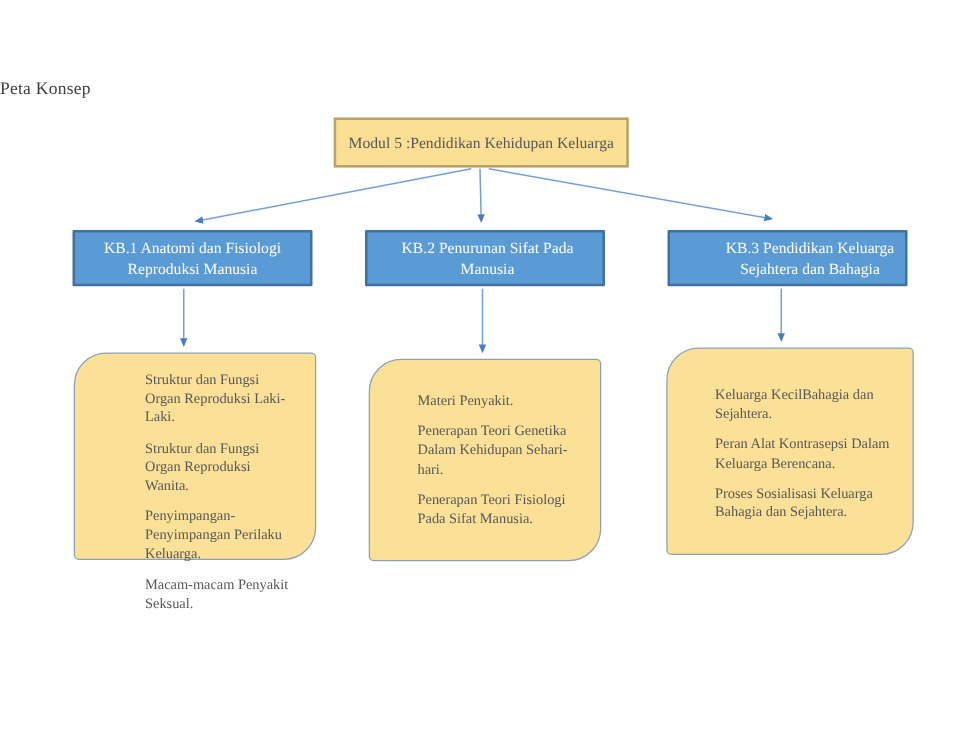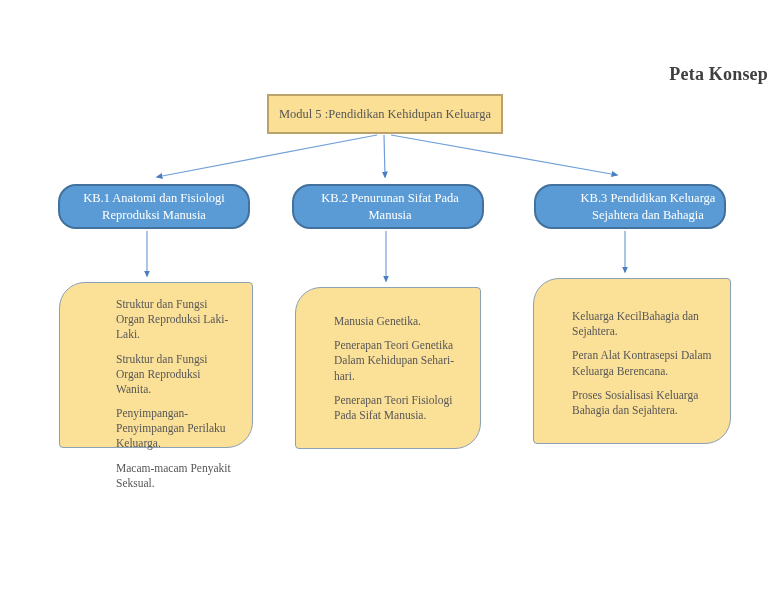--- a/index.html
+++ b/index.html
@@ -3,40 +3,40 @@
 <meta charset="utf-8">
 <style>
   html,body{margin:0;padding:0;}
   body{
     width:768px;height:594px;position:relative;overflow:hidden;
     background:var(--page-bg,#ffffff);
     font-family:"Liberation Serif","DejaVu Serif",serif;
   }
   .canvas{position:absolute;inset:0;}
   .title{
-    position:absolute;left:0;top:64px;width:768px;text-align:right;
-    font-size:18px;font-weight:bold;letter-spacing:.2px;
+    position:absolute;left:0;top:64px;width:768px;text-align:left;
+    font-size:14px;font-weight:normal;letter-spacing:.2px;
     color:var(--title-color,#3f3f3f);
   }
   .root-box{
     position:absolute;left:267px;top:94px;width:236px;height:40px;
     background:var(--root-fill,#fbdf94);
     border:2px solid var(--root-border,#b9a26b);
     box-sizing:border-box;
     display:flex;align-items:center;justify-content:center;
     font-size:12.5px;color:var(--text-dark,#555555);
     text-align:right;
   }
   svg.connectors{position:absolute;left:0;top:0;width:768px;height:594px;pointer-events:none;}
   svg.connectors line{stroke:var(--connector,#6fa0d8);stroke-width:1.2;}
   .branch{
     position:absolute;top:184px;height:45px;width:192px;
     background:var(--branch-fill,#5b9bd5);
     border:2px solid var(--branch-border,#41719c);
-    border-radius:18px;box-sizing:border-box;
+    border-radius:1px;box-sizing:border-box;
     display:flex;align-items:center;justify-content:center;
     text-align:center;color:var(--branch-text,#ffffff);
     font-size:12.5px;line-height:1.3;padding:2px 8px;
   }
   .branch.b1{left:58px;}
   .branch.b2{left:292px;padding-left:12px;}
   .branch.b3{left:534px;padding-left:44px;}
   .note{
     position:absolute;box-sizing:border-box;
     background:var(--note-fill,#fbdf94);
@@ -85,21 +85,21 @@
     <span>KB.3 Pendidikan Keluarga Sejahtera dan Bahagia</span>
   </div>
 
   <div class="note n1">
       <p>Struktur dan Fungsi Organ Reproduksi Laki-Laki.</p>
       <p>Struktur dan Fungsi Organ Reproduksi Wanita.</p>
       <p>Penyimpangan-Penyimpangan Perilaku Keluarga.</p>
       <p>Macam-macam Penyakit Seksual.</p>
     </div>
   <div class="note n2">
-      <p>Manusia Genetika.</p>
+      <p>Materi Penyakit.</p>
       <p>Penerapan Teori Genetika Dalam Kehidupan Sehari-hari.</p>
       <p>Penerapan Teori Fisiologi Pada Sifat Manusia.</p>
     </div>
   <div class="note n3">
       <p>Keluarga KecilBahagia dan Sejahtera.</p>
       <p>Peran Alat Kontrasepsi Dalam Keluarga Berencana.</p>
       <p>Proses Sosialisasi Keluarga Bahagia dan Sejahtera.</p>
     </div>
 
 </div>

